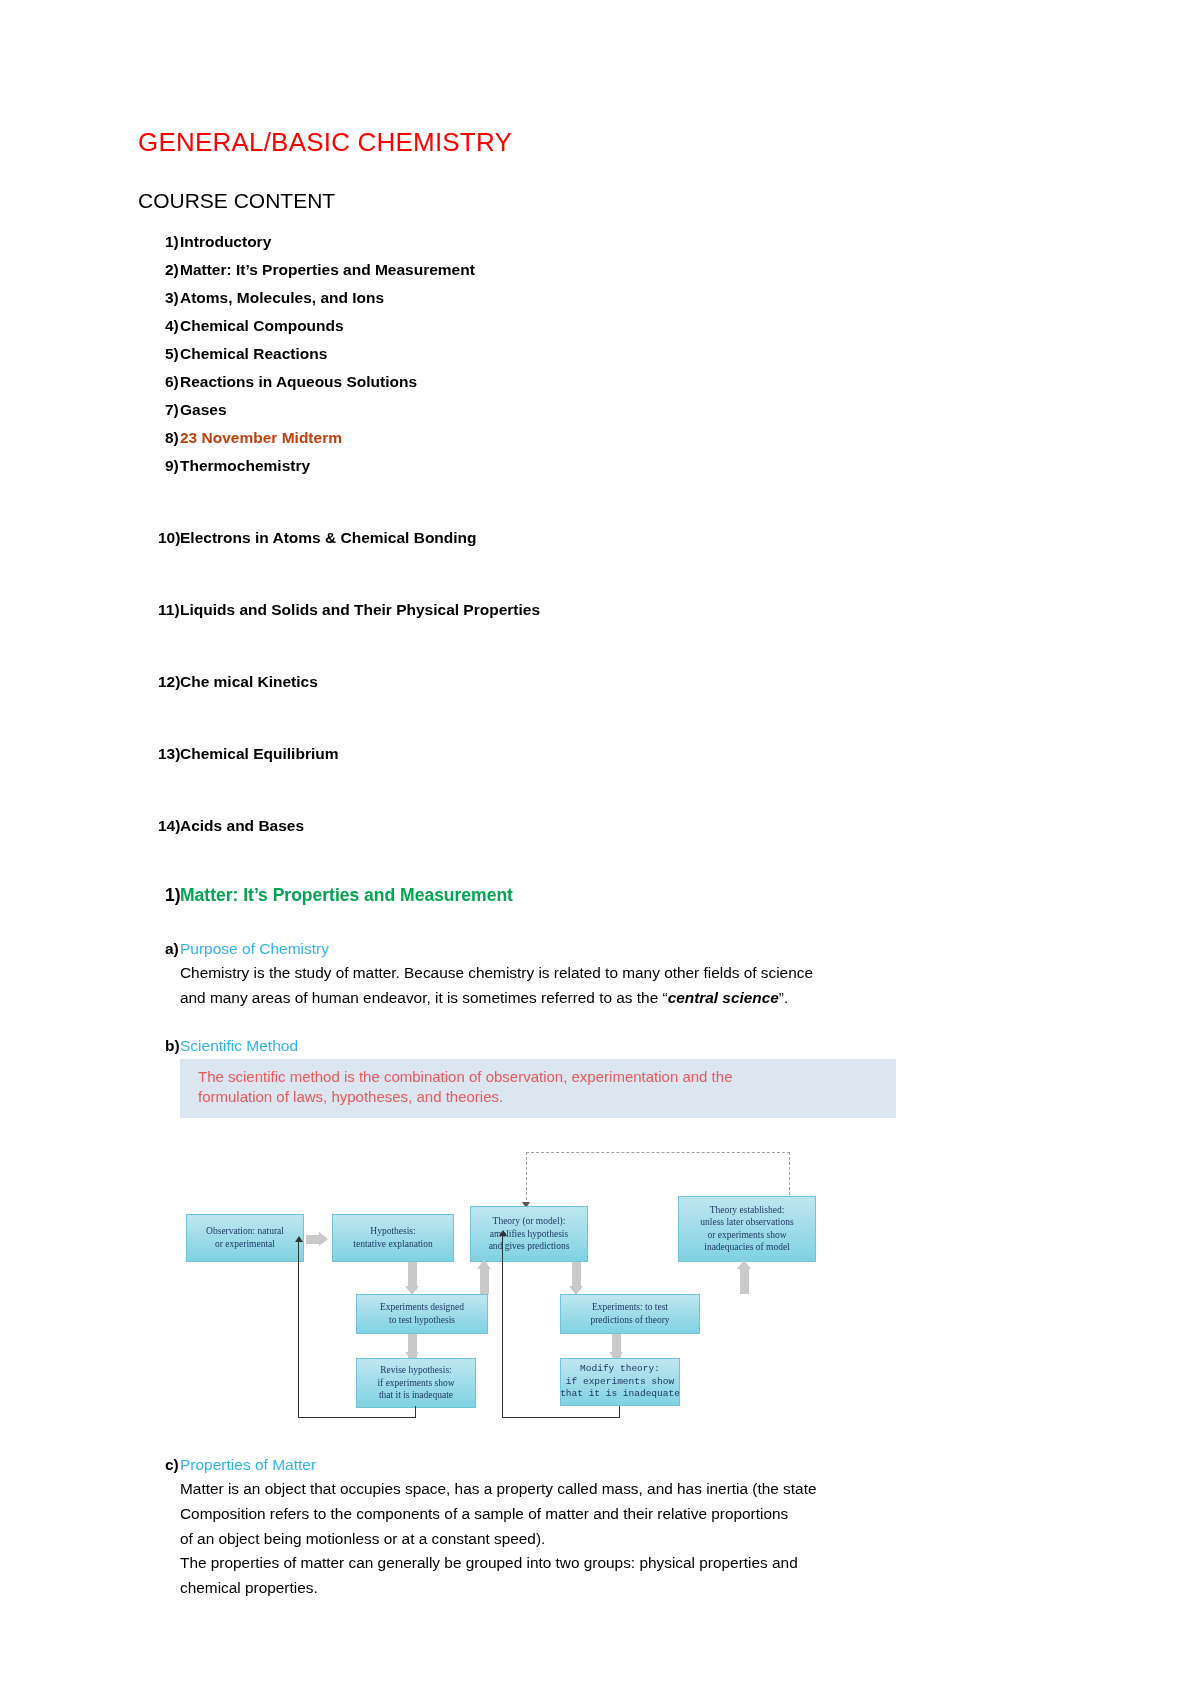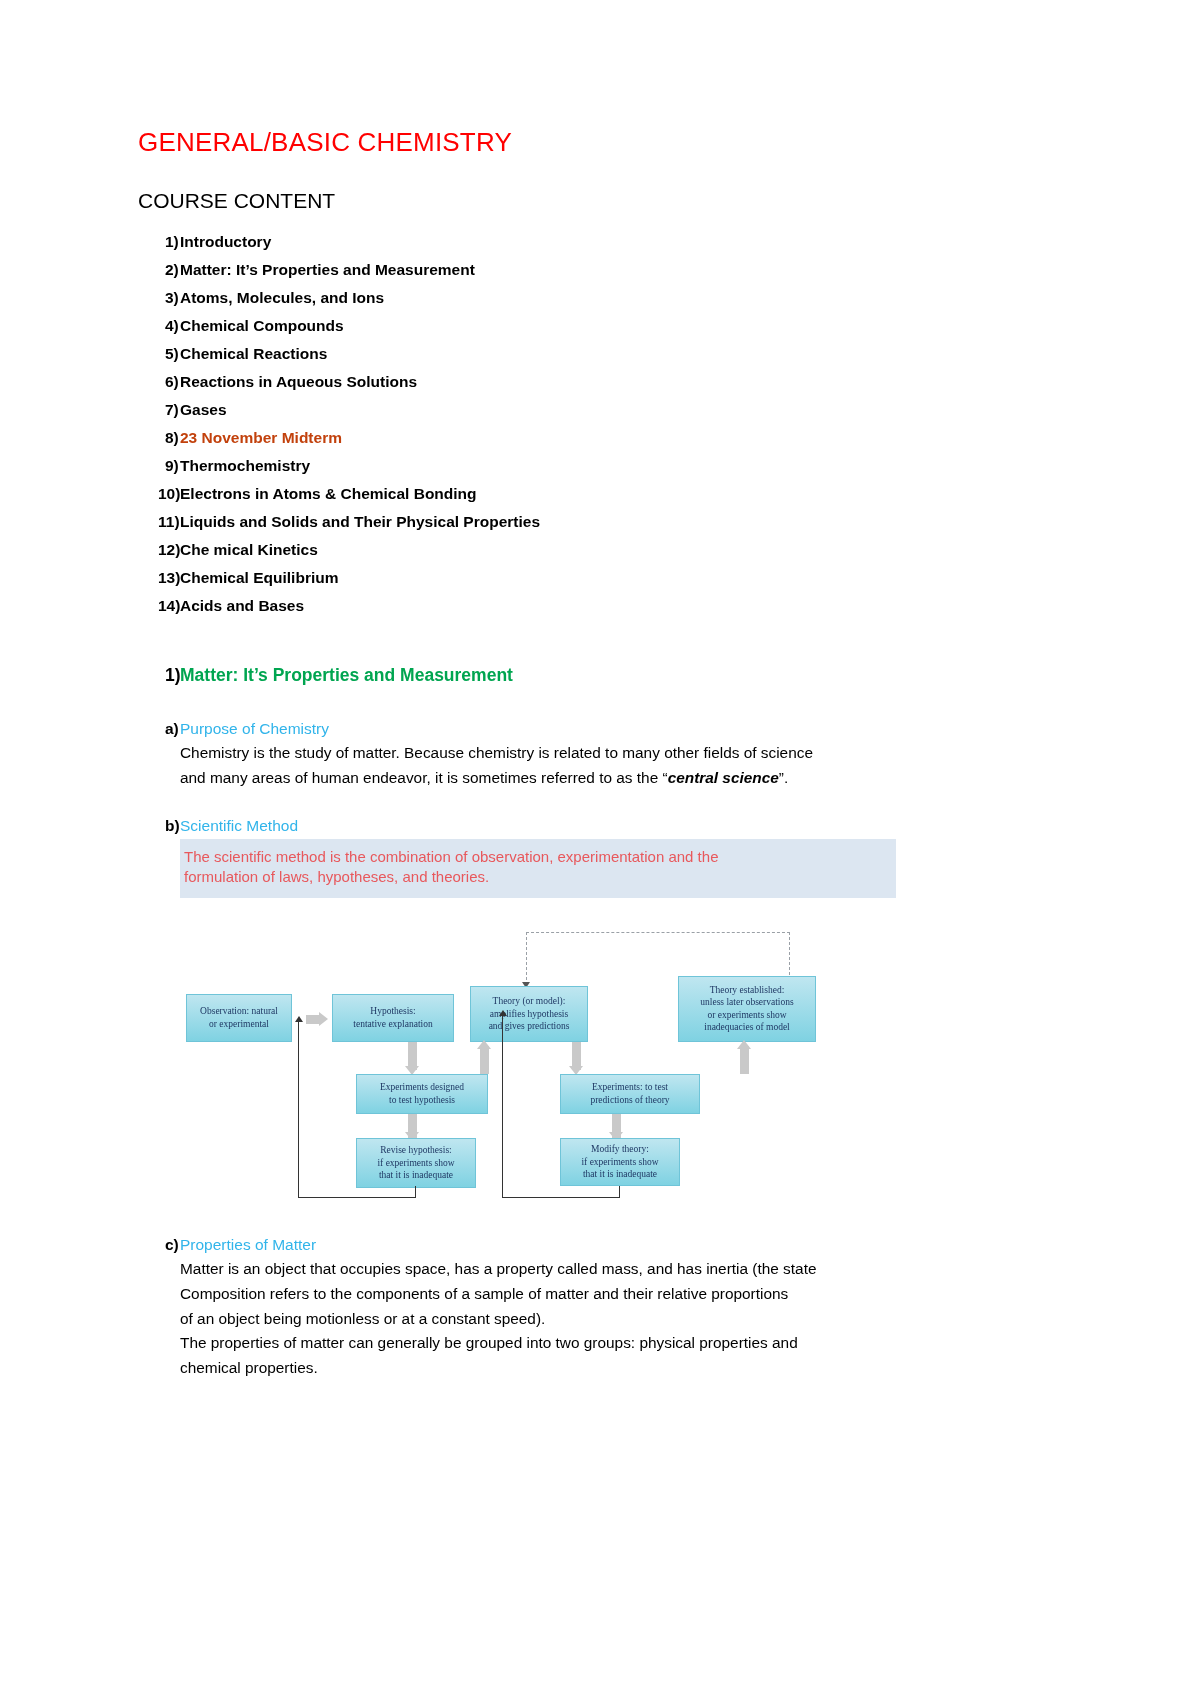--- a/index.html
+++ b/index.html
@@ -62,20 +62,21 @@
   .course-num {
     display: inline-block;
     width: 42px;
     flex: 0 0 42px;
     text-align: left;
     padding-left: 27px;
     box-sizing: border-box;
   }
   .course-num.wide {
     padding-left: 20px;
+    margin-top: 44px;
   }
   .course-label { white-space: nowrap; }
   .red-text { color: #c2410c; }
 
   
   .chapter {
     display: flex;
     align-items: baseline;
     margin-top: 52px;
     margin-bottom: 34px;
@@ -126,21 +127,21 @@
     margin-left: 42px;
     margin-top: 4px;
     width: 716px;
     position: relative;
   }
   .fig-caption {
     background: #DCE6F1;
     color: #E8585C;
     font-size: 15px;
     line-height: 1.35;
-    padding: 8px 12px 10px 4px;
+    padding: 8px 12px 10px 18px;
     box-sizing: border-box;
     width: 716px;
     font-family: "Liberation Sans", sans-serif;
   }
   .fig-diagram {
     position: relative;
     width: 716px;
     height: 300px;
     background: #ffffff;
   }
@@ -300,21 +301,21 @@
         <div class="fig-caption">
           <div>The scientific method is the combination of observation, experimentation and the</div>
           <div>formulation of laws, hypotheses, and theories.</div>
         </div>
 
         <div class="fig-diagram">
 
           <div class="dashed-box" style="left:346px; top:34px; width:262px; height:52px;"></div>
           <div class="tri tri-down-dark" style="left:342px; top:84px;"></div>
 
-          <div class="fbox" style="left:6px; top:96px; width:106px; height:48px;">
+          <div class="fbox" style="left:6px; top:96px; width:118px; height:48px;">
             <span>Observation: natural</span>
             <span>or experimental</span>
           </div>
 
           <div class="arrow-h" style="left:126px; top:117px; width:14px; height:9px;"></div>
           <div class="tri tri-right" style="left:139px; top:114px;"></div>
 
           <div class="fbox" style="left:152px; top:96px; width:122px; height:48px;">
             <span>Hypothesis:</span>
             <span>tentative explanation</span>
@@ -359,21 +360,21 @@
           <div class="tri tri-down" style="left:225px; top:234px;"></div>
           <div class="arrow-v" style="left:432px; top:216px; width:9px; height:24px;"></div>
           <div class="tri tri-down" style="left:429px; top:234px;"></div>
 
           <div class="fbox" style="left:176px; top:240px; width:120px; height:50px;">
             <span>Revise hypothesis:</span>
             <span>if experiments show</span>
             <span>that it is inadequate</span>
           </div>
 
-          <div class="fbox" style="left:380px; top:240px; width:120px; height:48px;">
+          <div class="fbox" style="left:380px; top:240px; width:120px; height:48px;font-family:Liberation Mono, monospace;">
             <span>Modify theory:</span>
             <span>if experiments show</span>
             <span>that it is inadequate</span>
           </div>
 
           <div class="thin-line" style="left:118px; top:288px; width:1px; height:12px;"></div>
           <div class="thin-line" style="left:118px; top:299px; width:118px; height:1px;"></div>
           <div class="thin-line" style="left:235px; top:288px; width:1px; height:12px;"></div>
           <div class="thin-line" style="left:118px; top:124px; width:1px; height:176px;"></div>
           <div class="tri tri-up-dark" style="left:115px; top:118px;"></div>

